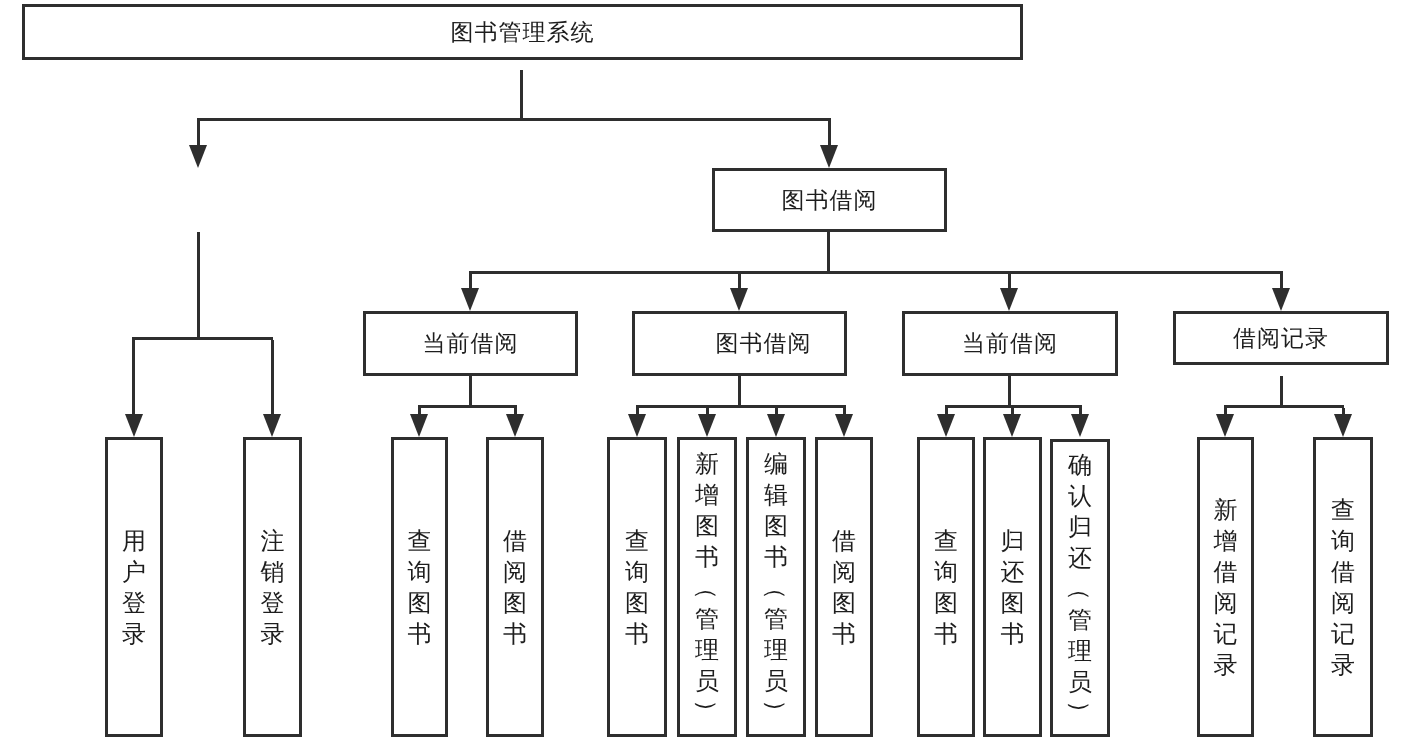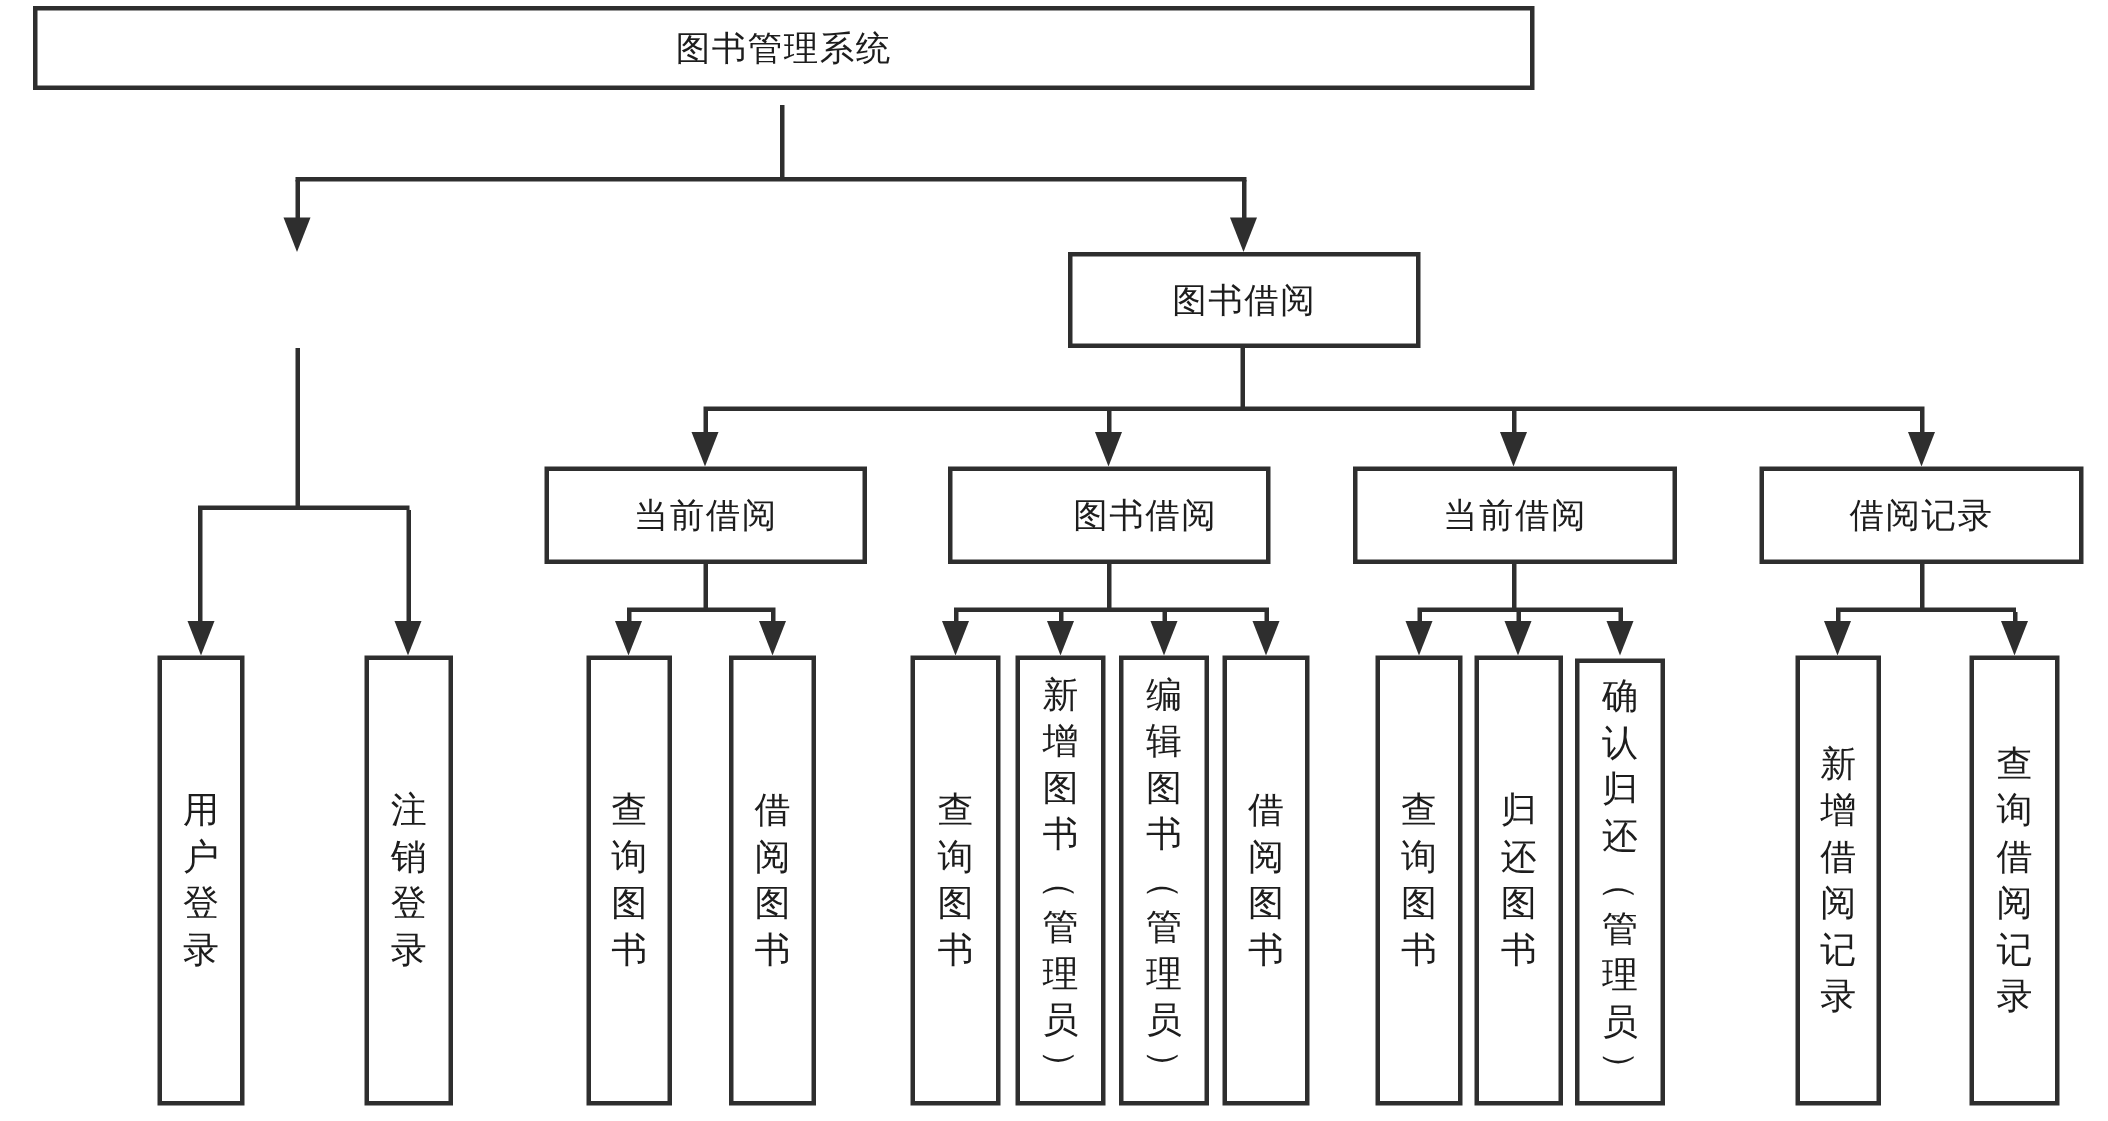--- a/index.html
+++ b/index.html
@@ -73,21 +73,21 @@
 
   <div class="node" style="left:363px;top:311px;width:215px;height:65px;">
     <span class="hlabel">当前借阅</span>
   </div>
   <div class="node" style="left:632px;top:311px;width:215px;height:65px;padding-left:48px;">
     <span class="hlabel">图书借阅</span>
   </div>
   <div class="node" style="left:902px;top:311px;width:216px;height:65px;justify-content:center;">
     <span class="hlabel">当前借阅</span>
   </div>
-  <div class="node" style="left:1173px;top:311px;width:216px;height:65px;">
+  <div class="node" style="left:1173px;top:311px;width:216px;height:54px;">
     <span class="hlabel">借阅记录</span>
   </div>
 
   <div class="v" style="left:469px;top:376px;height:32px;"></div>
   <div class="h" style="left:418px;top:405px;width:99px;"></div>
   <div class="v" style="left:418px;top:408px;height:10px;"></div>
   <div class="v" style="left:514px;top:408px;height:10px;"></div>
   <div class="arrow" style="left:410px;top:414px;"></div>
   <div class="arrow" style="left:506px;top:414px;"></div>
 

